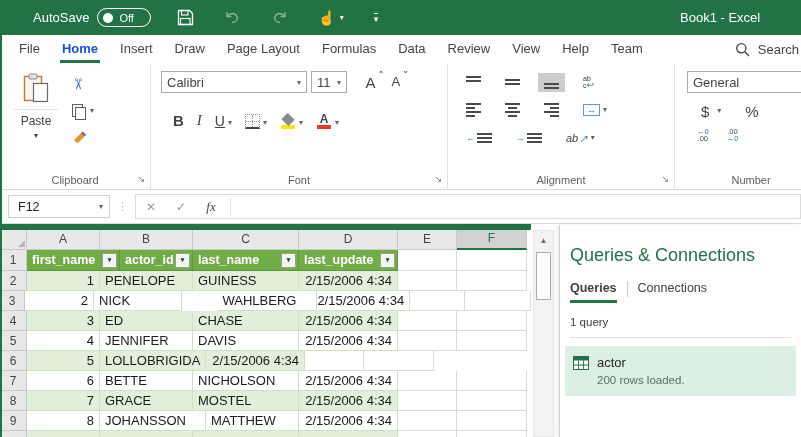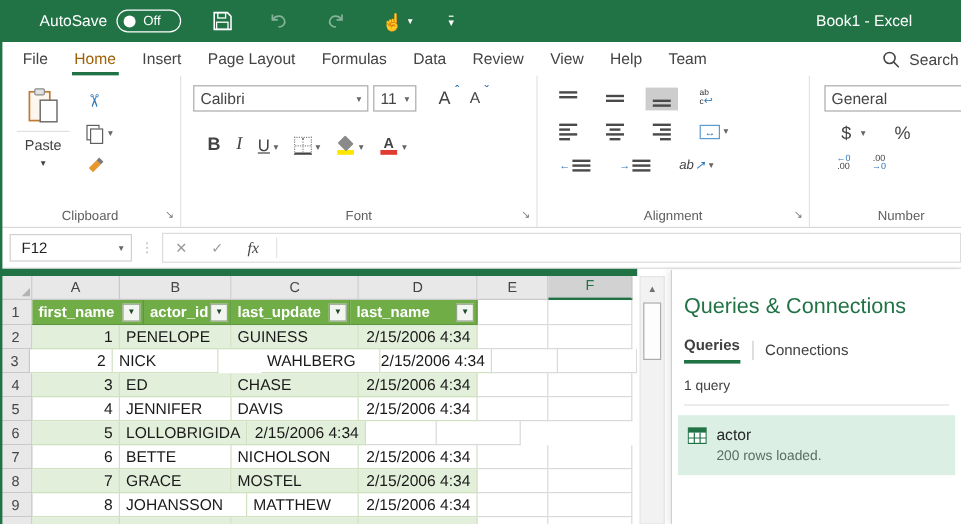--- a/index.html
+++ b/index.html
@@ -21,21 +21,21 @@
   .dim{opacity:.45}
   .caret-sm{font-size:8px;margin-left:4px;color:#fff}
   .qat-custom{display:inline-block;border-top:1.5px solid #fff;padding-top:1px;font-size:9px;line-height:8px}
   .wtitle{position:absolute;left:680px;top:0;height:35px;display:flex;align-items:center;font-size:13px}
 
   
   .tabrow{position:absolute;left:0;top:35px;width:801px;height:28px;background:#fff;
           display:flex;align-items:stretch;font-size:13px;color:#444}
   #tabs{display:flex;margin-left:8px}
   .tab{padding:6px 11px 7px;position:relative;cursor:pointer;white-space:nowrap}
-  .tab.active{color:#a16207;font-weight:400}
+  .tab.active{color:#1d4ed8;font-weight:700}
   .tab.active::after{content:"";position:absolute;left:9px;right:9px;bottom:0;height:3px;background:#217346}
   .searchbox{position:absolute;right:2px;top:0;height:28px;display:flex;align-items:center;gap:8px;color:#444}
 
   
   .ribbon{position:absolute;left:0;top:63px;width:801px;height:127px;background:#fff;
           border-bottom:1px solid #d8d8d8;display:flex;box-sizing:border-box;color:#444}
   .group{position:relative;height:100%;box-sizing:border-box;border-right:1px solid #e3e3e3}
   .glabel{position:absolute;bottom:3px;left:0;right:0;text-align:center;font-size:11px;color:#605e5c}
   .launcher{position:absolute;right:5px;bottom:5px;font-size:9px;color:#777;cursor:pointer}
   .g-clip{width:151px}.g-font{width:297px}.g-align{width:227px}.g-num{flex:1;border-right:none;overflow:hidden}
@@ -144,21 +144,21 @@
   
   .vscroll{position:absolute;left:533px;top:230px;width:21px;height:207px;background:#F2F2F2;
            border:1px solid #E6E6E6;box-sizing:border-box}
   .sarrow{height:19px;display:flex;align-items:center;justify-content:center;font-size:8px;color:#707070;cursor:pointer}
   .sthumb{position:absolute;left:2px;right:2px;top:21px;height:46px;background:#fdfdfd;border:1px solid #ABABAB;cursor:grab}
 
   
   .panel{position:absolute;left:559px;top:225px;width:242px;height:212px;background:#fff;
          border-left:1px solid #d0d0d0;box-shadow:-3px 0 5px rgba(0,0,0,.07);box-sizing:border-box}
   .ptitle{margin:20px 12px 0 10px;font-size:18px;color:#217346}
-  .ptabs{margin:15px 10px 0;display:flex;align-items:center;font-size:12.5px;color:#404040}
+  .ptabs{margin:15px 10px 0;display:flex;font-size:12.5px;color:#404040}
   .ptab{cursor:pointer}
   .ptab.active{font-weight:700;border-bottom:3px solid #217346;padding-bottom:5px}
   .psep{width:1px;height:16px;background:#c9c9c9;margin:0 10px}
   .pcount{margin:13px 10px 0;font-size:11.5px;color:#404040;padding-bottom:9px;border-bottom:1px solid #e2e2e2}
   .qitem{margin:8px 5px 0;background:#DCEFE5;padding:9px 8px 10px;cursor:pointer}
   .qrow{display:flex;align-items:center;gap:8px;font-size:13px;color:#262626}
   .qstatus{margin:4px 0 0 24px;font-size:11.5px;color:#5c6e64}
 </style>
 </head>
 <body class="noselect">
@@ -201,20 +201,21 @@
   </div>
   <div class="wtitle">Book1 - Excel</div>
 </div>
 <div class="win-edge"></div>
 
 <div class="tabrow">
   <div id="tabs">
       <span class="tab">File</span>
       <span class="tab active">Home</span>
       <span class="tab">Insert</span>
+      <span class="tab">Draw</span>
       <span class="tab">Page Layout</span>
       <span class="tab">Formulas</span>
       <span class="tab">Data</span>
       <span class="tab">Review</span>
       <span class="tab">View</span>
       <span class="tab">Help</span>
       <span class="tab">Team</span>
     </div>
   <div class="searchbox">
     <svg width="15" height="15" viewBox="0 0 15 15">
@@ -441,26 +442,26 @@
     <div class="grow" style="height: 21px;">
       <div class="rh">1</div>
       <div class="c th" style="width: 93px; height: 21px;">
         <span class="">first_name</span>
         <span class="fbtn">▾</span>
       </div>
       <div class="c th" style="width: 73px; height: 21px;">
         <span class="">actor_id</span>
         <span class="fbtn">▾</span>
       </div>
+      <div class="c th" style="width: 106px; height: 21px;">
+        <span class="">last_name</span>
+        <span class="fbtn">▾</span>
+      </div>
       <div class="c th" style="width: 99px; height: 21px;">
         <span class="">last_update</span>
-        <span class="fbtn">▾</span>
-      </div>
-      <div class="c th" style="width: 106px; height: 21px;">
-        <span class="">last_name</span>
         <span class="fbtn">▾</span>
       </div>
       <div class="c" style="width: 59px; height: 21px;"></div>
       <div class="c" style="width: 70px; height: 21px;"></div>
     </div>
     <div class="grow" style="height: 20px;">
       <div class="rh">2</div>
       <div class="c tc ar-r band" style="width: 73px;">1</div>
       <div class="c tc ar-l band" style="width: 93px;">PENELOPE</div>
       <div class="c tc ar-l band" style="width: 106px;">GUINESS</div>

